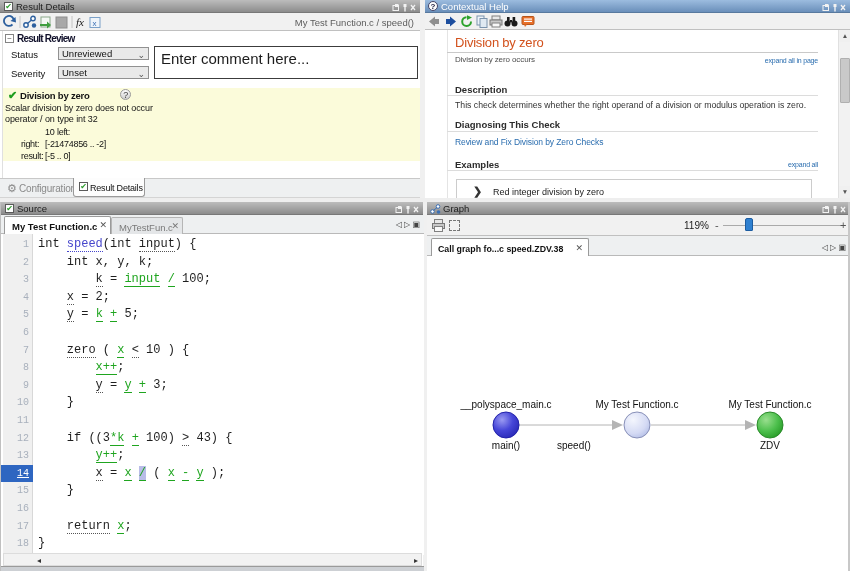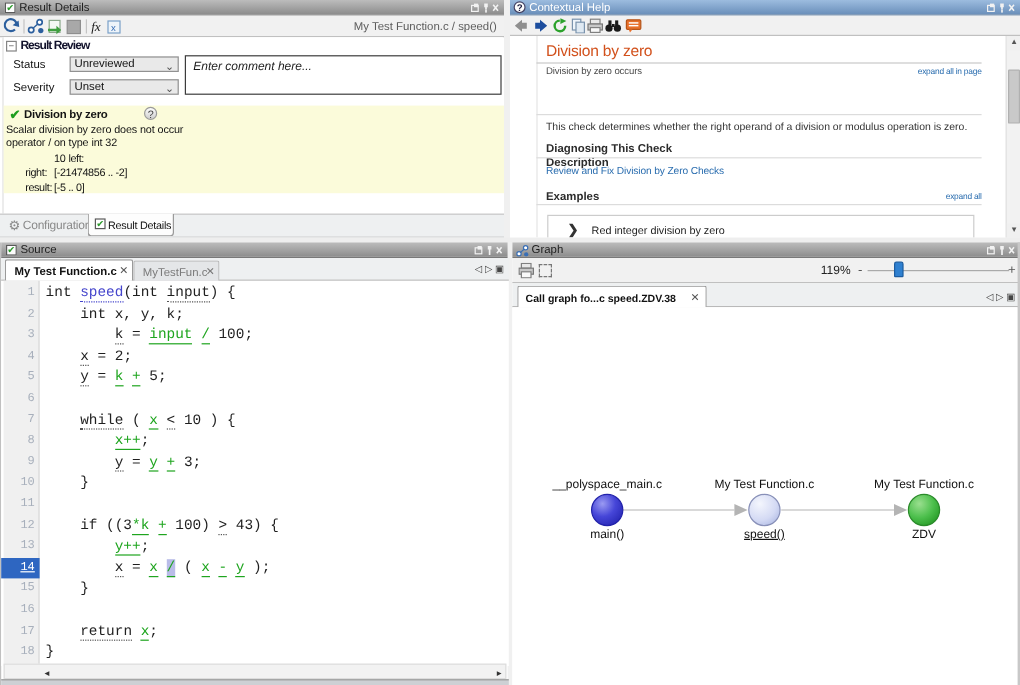--- a/index.html
+++ b/index.html
@@ -65,21 +65,21 @@
   </div>
 
   <div class="abs" style="left:2px;top:31px;width:417px;height:147px;background:#fff;border-left:1px solid #e0e0e0;">
     <div class="abs" style="left:2px;top:3px;width:9px;height:9px;border:1px solid #848484;background:#fff;color:#555;font-size:8px;line-height:7px;text-align:center;">−</div>
     <div class="abs" style="left:14px;top:2px;font-size:10px;color:#11112b;font-weight:bold;letter-spacing:-0.8px;">Result Review</div>
     <div class="abs" style="left:8px;top:18px;font-size:9.5px;color:#111;">Status</div>
     <div class="combo" style="left:55px;top:16px;width:91px;">Unreviewed<span class="arr">⌄</span></div>
     <div class="abs" style="left:8px;top:37px;font-size:9.5px;color:#111;">Severity</div>
     <div class="combo" style="left:55px;top:35px;width:91px;">Unset<span class="arr">⌄</span></div>
     <div class="abs" style="left:151px;top:15px;width:264px;height:33px;background:#fff;border:1px solid #3c3c3c;">
-      <div class="abs" style="left:6px;top:3px;font-size:10px;font-style:italic;color:#1c1c1c;">Enter comment here...</div>
+      <div class="abs" style="left:6px;top:3px;font-size:15px;color:#1c1c1c;">Enter comment here...</div>
     </div>
 
     <div class="abs" style="left:0px;top:57px;width:417px;height:73px;background:#fbfbda;font-size:9px;letter-spacing:-0.3px;color:#141414;white-space:nowrap;">
       <div class="abs" style="left:5px;top:1px;color:#1e9e1e;font-size:11px;font-weight:bold;">✔</div>
       <div class="abs" style="left:17px;top:2px;font-weight:bold;font-size:9.5px;letter-spacing:-0.2px;">Division by zero</div>
       <div class="abs" style="left:117px;top:1px;width:11px;height:11px;border-radius:6px;background:linear-gradient(#fdfdfd,#cfcfcf);border:1px solid #9a9a9a;color:#444;font-size:9px;line-height:11px;text-align:center;">?</div>
       <div class="abs" style="left:2px;top:15px;letter-spacing:-0.1px;">Scalar division by zero does not occur</div>
       <div class="abs" style="left:2px;top:26px;letter-spacing:-0.1px;">operator / on type int 32</div>
       <div class="abs" style="left:18px;top:38.5px;padding-left:36px;">left:</div>
           <div class="abs" style="left:42px;top:38.5px;">10</div>
@@ -134,21 +134,21 @@
       <path d="M96 9.5 L99 9.5 L97 12 Z" fill="#e8702a"></path>
     </svg>
   </div>
 
   <div class="abs" style="left:0;top:30px;width:413px;height:168px;background:#fff;overflow:hidden;">
     <div class="abs" style="left:22px;top:0;width:1px;height:168px;background:#e4e4e4;"></div>
     <div class="abs" style="left:30px;top:5px;font-size:13px;letter-spacing:-0.2px;color:#d2511c;">Division by zero</div>
     <div class="abs" style="left:30px;top:25px;font-size:8px;letter-spacing:-0.1px;color:#4c4c4c;">Division by zero occurs</div>
     <div class="abs" style="right:20px;top:26.5px;font-size:7px;letter-spacing:-0.2px;color:#2a6daf;">expand all in page</div>
     <div class="abs" style="left:22px;top:21.5px;width:371px;border-top:1px solid #c9c9c9;"></div>
-    <div class="abs" style="left:30px;top:53.5px;font-size:9.5px;font-weight:bold;color:#2c2c2c;margin-top:46px;">Description</div>
+    <div class="abs" style="left:30px;top:53.5px;font-size:9.5px;font-weight:bold;color:#2c2c2c;">Description</div>
     <div class="abs" style="left:22px;top:65px;width:371px;border-top:1px solid #dcdcdc;"></div>
     <div class="abs" style="left:30px;top:70px;font-size:8.7px;letter-spacing:0px;color:#333;white-space:nowrap;">This check determines whether the right operand of a division or modulus operation is zero.</div>
     <div class="abs" style="left:30px;top:88.5px;font-size:9.5px;font-weight:bold;color:#2c2c2c;">Diagnosing This Check</div>
     <div class="abs" style="left:22px;top:100.5px;width:371px;border-top:1px solid #dcdcdc;"></div>
     <div class="abs" style="left:30px;top:107px;font-size:8.5px;letter-spacing:-0.1px;color:#2a6daf;">Review and Fix Division by Zero Checks</div>
     <div class="abs" style="left:30px;top:129px;font-size:9.5px;font-weight:bold;color:#2c2c2c;">Examples</div>
     <div class="abs" style="right:20px;top:131px;font-size:7px;letter-spacing:-0.2px;color:#2a6daf;">expand all</div>
     <div class="abs" style="left:22px;top:140px;width:371px;border-top:1px solid #dcdcdc;"></div>
     <div class="abs" style="left:31px;top:149px;width:356px;height:40px;border:1px solid #cccccc;background:#fff;">
       <span class="abs" style="left:16px;top:5px;font-size:11px;color:#333;font-weight:bold;">❯</span>
@@ -212,21 +212,21 @@
 16
 17
 18</pre>
     <div class="abs" id="hl14" style="left:0;width:32px;height:17px;background:#2e66c1;"></div>
     <pre class="abs" id="src" style="left:37px;top:2px;font-family:'Liberation Mono',monospace;font-size:12px;line-height:17.6px;color:#1f1f1f;">int <span class="b">speed</span>(int <span class="d">input</span>) {
     int x, y, k;
         <span class="d">k</span> = <span class="g">input</span> <span class="g">/</span> 100;
     <span class="d">x</span> = 2;
     <span class="d">y</span> = <span class="g">k</span> <span class="g">+</span> 5;
 
-    <span class="d">while</span> ( <span class="g">x</span> <span class="d">&lt;</span> 10 ) {
+    <span class="d">zero</span> ( <span class="g">x</span> <span class="d">&lt;</span> 10 ) {
         <span class="g">x++</span>;
         <span class="d">y</span> = <span class="g">y</span> <span class="g">+</span> 3;
     }
 
     if ((3<span class="g">*k</span> <span class="g">+</span> 100) <span class="d">&gt;</span> 43) {
         <span class="g">y++</span>;
         <span class="d">x</span> = <span class="g">x</span> <span class="g hl">/</span> ( <span class="g">x</span> <span class="g">-</span> <span class="g">y</span> );
     }
 
     <span class="d">return</span> <span class="g">x</span>;
@@ -303,19 +303,19 @@
       <line x1="224" y1="169" x2="318" y2="169" stroke="#b4b4b4" stroke-width="1"></line>
       <polygon points="318,164 329,169 318,174" fill="#b4b4b4"></polygon>
       <circle cx="79" cy="169" r="13" fill="url(#gBlue)" stroke="#2222aa"></circle>
       <circle cx="210" cy="169" r="13" fill="url(#gLav)" stroke="#8890b8"></circle>
       <circle cx="343" cy="169" r="13" fill="url(#gGreen)" stroke="#2a8a2a"></circle>
     </svg>
     <div class="abs" style="left:-1px;top:143px;width:160px;text-align:center;font-size:10px;color:#111;">__polyspace_main.c</div>
     <div class="abs" style="left:130px;top:143px;width:160px;text-align:center;font-size:10px;color:#111;">My Test Function.c</div>
     <div class="abs" style="left:263px;top:143px;width:160px;text-align:center;font-size:10px;color:#111;">My Test Function.c</div>
     <div class="abs" style="left:-1px;top:184px;width:160px;text-align:center;font-size:10px;color:#111;">main()</div>
-    <div class="abs" style="left:130px;top:184px;width:160px;text-align:center;font-size:10px;color:#111;text-decoration:underline;">speed()</div>
+    <div class="abs" style="left:130px;top:184px;width:160px;text-align:left;font-size:10px;color:#111;">speed()</div>
     <div class="abs" style="left:263px;top:184px;width:160px;text-align:center;font-size:10px;color:#111;">ZDV</div>
   </div>
   <div class="abs" style="left:421px;top:0;width:2px;height:369px;background:#c8c8c8;"></div>
 </div>
 
 </div>
 
 </body></html>

